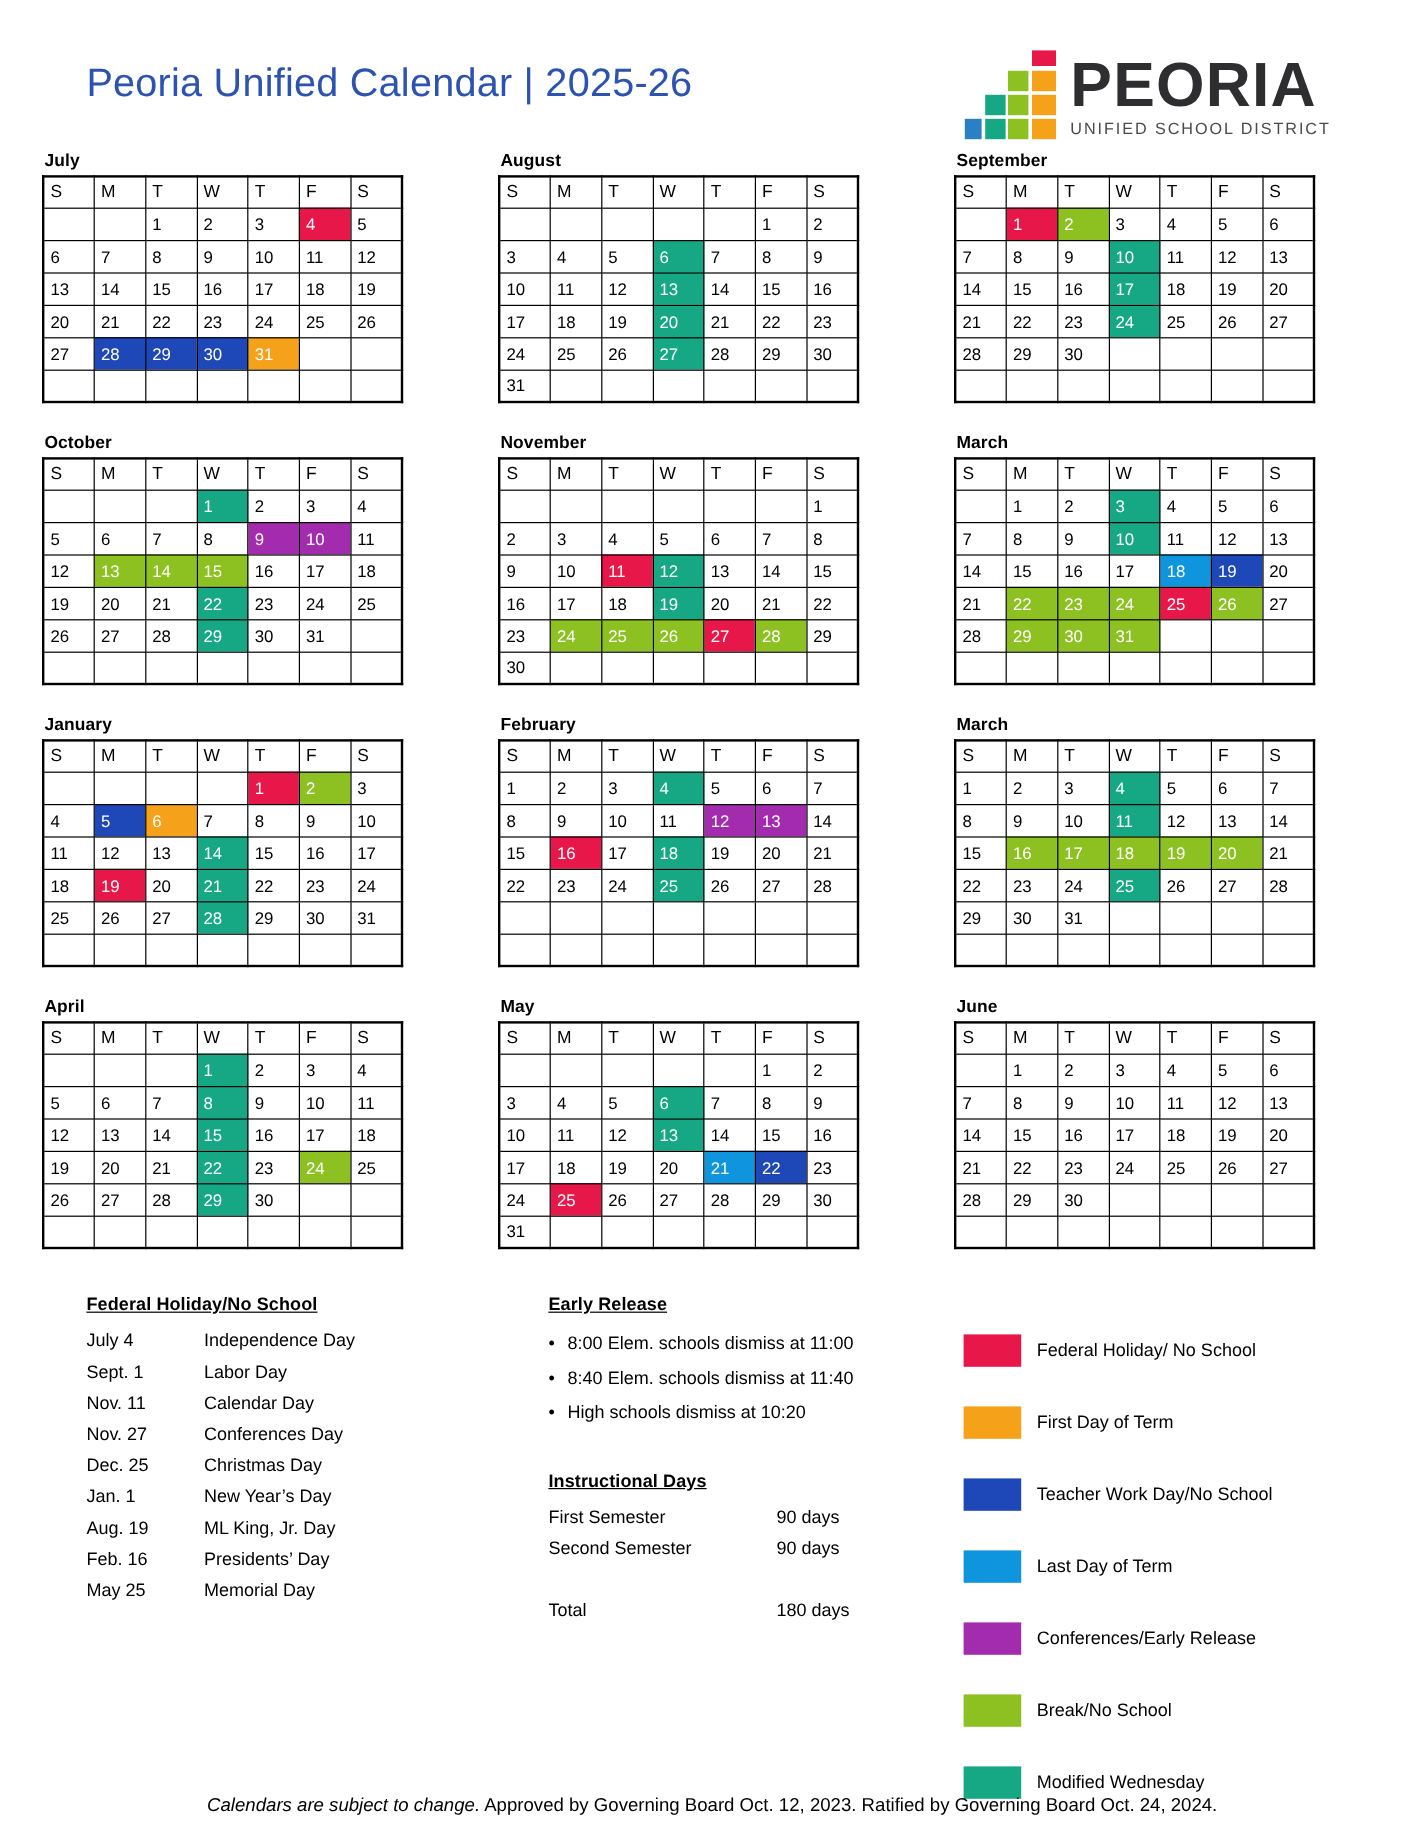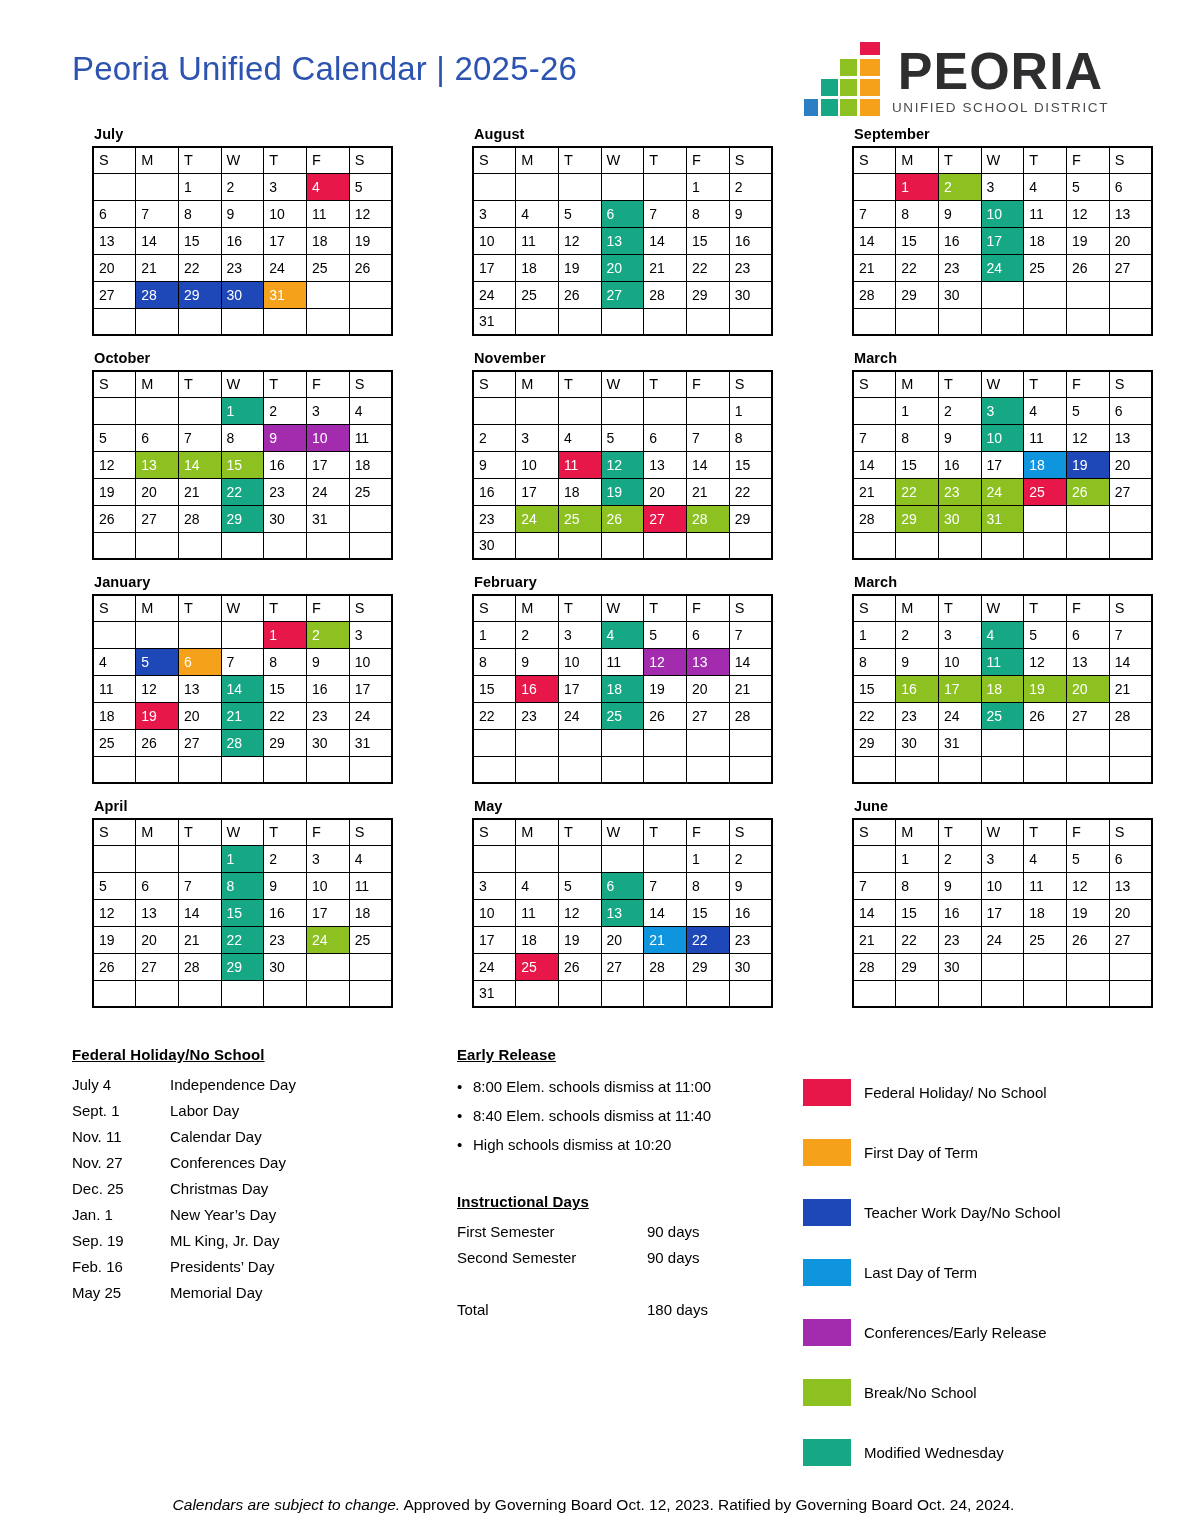--- a/index.html
+++ b/index.html
@@ -29,33 +29,33 @@
     white-space: nowrap;
     margin-top: 10px;
   }
 
   .logo { display: flex; align-items: center; gap: 12px; margin-top: 2px; }
   .logo-squares { position: relative; width: 76px; height: 78px; }
   .logo-squares i { position: absolute; display: block; }
   .logo-text { display: flex; flex-direction: column; }
   .logo-peoria {
     font-size: 52px; font-weight: bold; color: #2E2E30;
-    letter-spacing: 1px; line-height: 0.95; text-align: center;
+    letter-spacing: 1px; line-height: 0.95;
   }
   .logo-sub {
     font-size: 13.5px; color: #4a4a4e; letter-spacing: 1.6px;
     margin-top: 4px; white-space: nowrap;
   }
 
   
   .months {
     display: grid;
     grid-template-columns: repeat(3, 380px);
-    padding: 6px 0 0 92px;
-    row-gap: 0px;
+    padding: 6px 0 0 35px;
+    row-gap: 11px;
   }
   .month { width: 300px; margin-bottom: 14px; }
   .month-name {
     font-size: 14.5px; font-weight: bold; margin: 0 0 4px 2px;
     letter-spacing: 0.1px;
   }
   table.cal {
     border-collapse: collapse;
     table-layout: fixed;
     width: 299px;
@@ -1033,21 +1033,21 @@
         </div>
         <div class="holiday-row">
           <span class="holiday-date">Dec. 25</span>
           <span class="holiday-name">Christmas Day</span>
         </div>
         <div class="holiday-row">
           <span class="holiday-date">Jan. 1</span>
           <span class="holiday-name">New Year’s Day</span>
         </div>
         <div class="holiday-row">
-          <span class="holiday-date">Sep. 19</span>
+          <span class="holiday-date">Aug. 19</span>
           <span class="holiday-name">ML King, Jr. Day</span>
         </div>
         <div class="holiday-row">
           <span class="holiday-date">Feb. 16</span>
           <span class="holiday-name">Presidents’ Day</span>
         </div>
         <div class="holiday-row">
           <span class="holiday-date">May 25</span>
           <span class="holiday-name">Memorial Day</span>
         </div>

